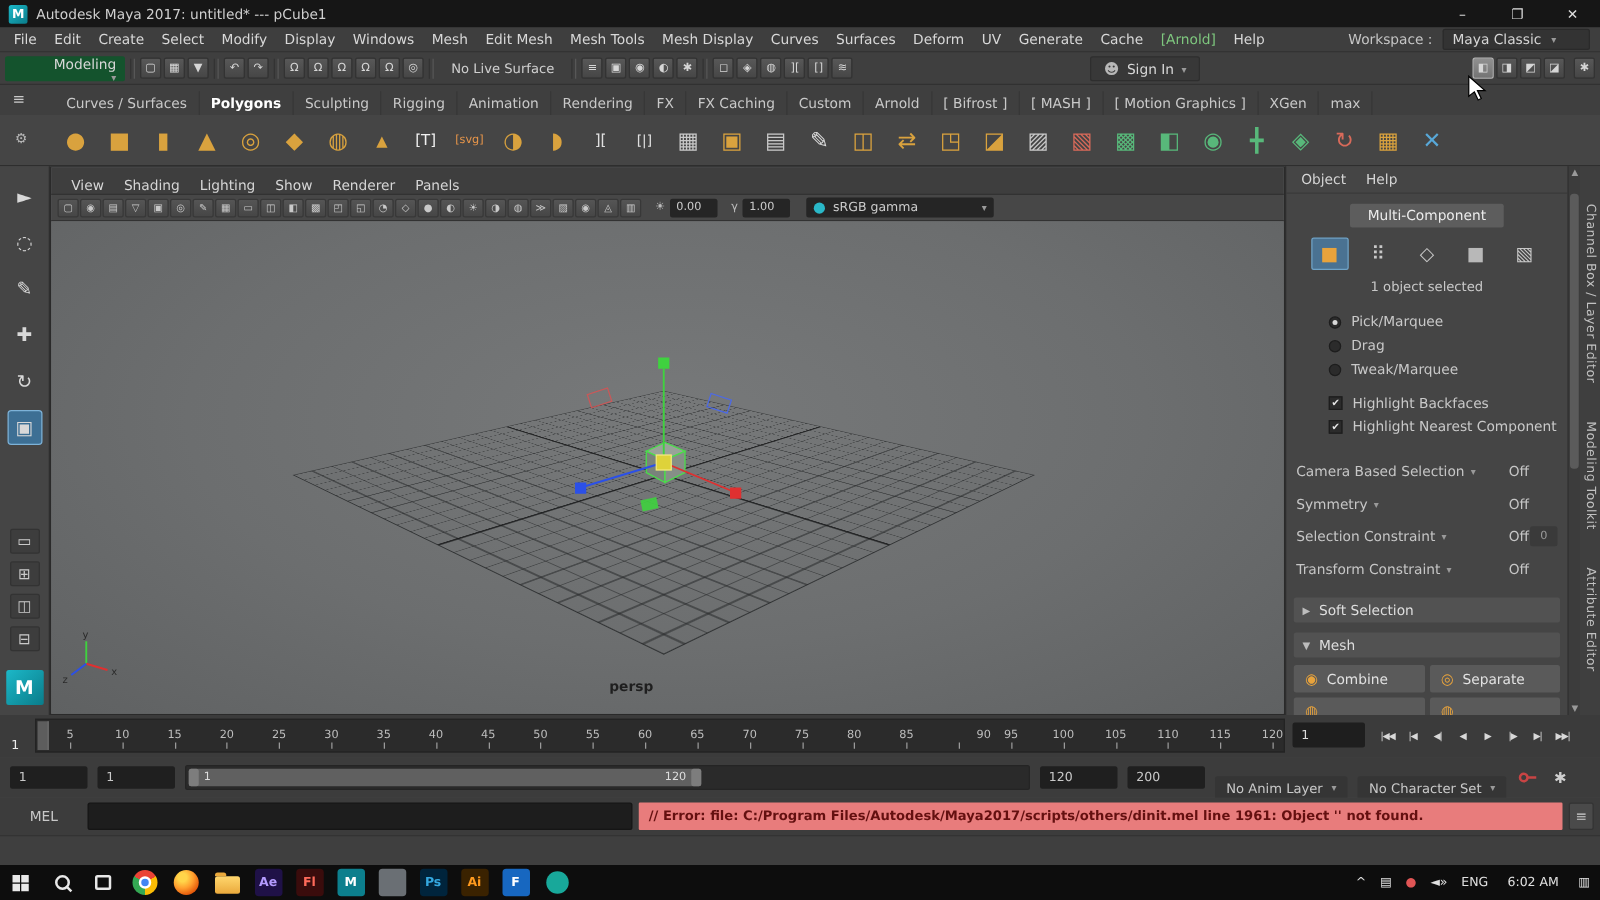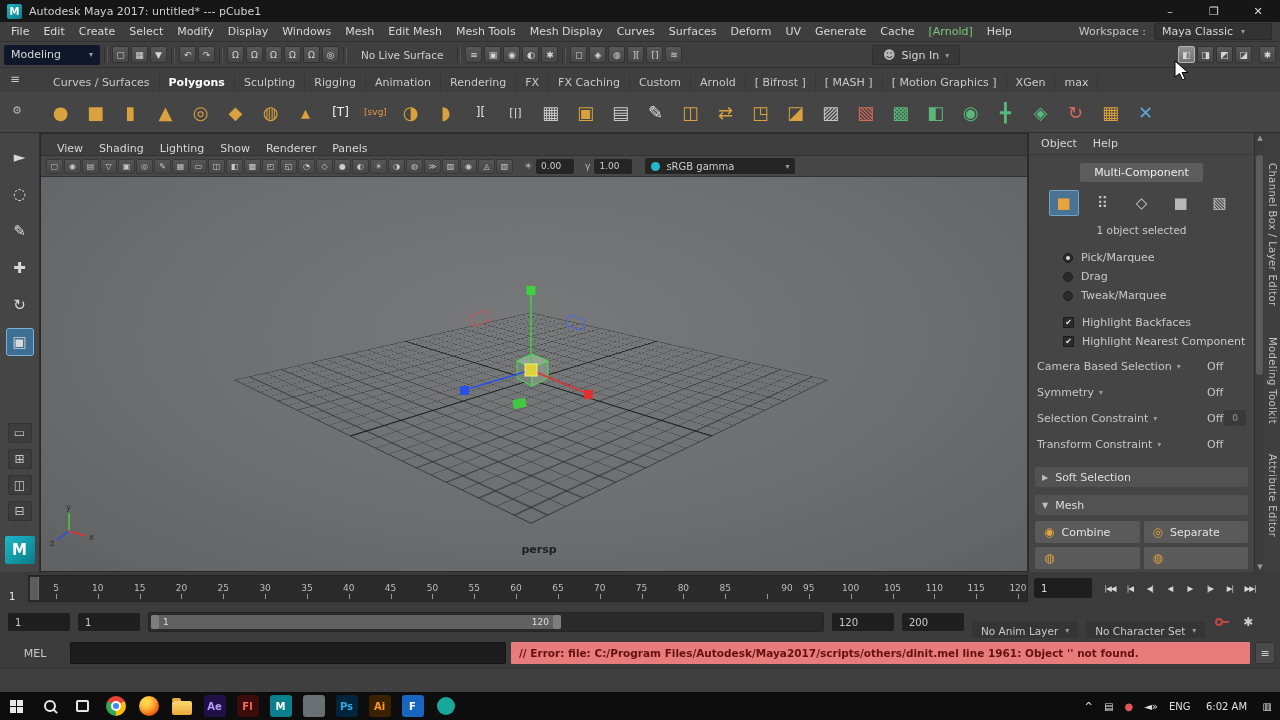--- a/index.html
+++ b/index.html
@@ -19,21 +19,21 @@
 #menu-items{display:flex;align-items:center;}
 .menu-item{padding:0 7px;color:#d8d8d8;font-size:11px;white-space:nowrap;}
 .menu-item.accent{color:#7ec77e;}
 .workspace{margin-left:auto;display:flex;align-items:center;gap:8px;padding-right:8px;}
 .ws-label{color:#c6c6c6;}
 .ws-select{display:flex;align-items:center;gap:8px;background:#333;border:1px solid #2a2a2a;border-radius:2px;padding:1px 7px;min-width:118px;color:#d6d6d6;}
 .arr{font-size:8px;color:#9a9a9a;}
 
 
 #statusline{position:absolute;left:0;top:42px;width:1280px;height:26px;background:#3f3f3f;border-bottom:1px solid #313131;display:flex;align-items:center;padding:0 4px;}
-.menuset{width:96px;height:20px;background:#0f172a;border-radius:2px;display:flex;align-items:center;justify-content:space-between;padding:0 7px;color:#d8d8d8;}
+.menuset{width:96px;height:20px;background:#14532d;border-radius:2px;display:flex;align-items:flex-end;justify-content:space-between;padding:0 7px;color:#d8d8d8;flex-direction:column;}
 .sl-sep{width:4px;height:16px;margin:0 4px;border-left:1px solid #333;border-right:1px solid #575757;}
 .sl-group{display:flex;align-items:center;gap:2px;}
 .s-icon{width:17px;height:17px;background:linear-gradient(#585858,#464646);border:1px solid #333;border-radius:2px;display:flex;align-items:center;justify-content:center;font-size:9px;color:#d6d6d6;white-space:nowrap;overflow:hidden;}
 .s-icon.hover{background:linear-gradient(#909090,#747474);border-color:#b5b5b5;}
 .live-chip{font-size:10.5px;color:#cfcfcf;padding:2px 10px;white-space:nowrap;}
 #signin{position:absolute;left:872px;top:3px;height:20px;display:flex;align-items:center;gap:6px;padding:0 10px;background:#383838;border:1px solid #2e2e2e;border-radius:2px;color:#d8d8d8;}
 #signin .face{font-size:12px;color:#b8b8b8;}
 #sl-right{position:absolute;right:28px;top:4px;display:flex;gap:2px;}
 #sl-gear{position:absolute;right:4px;top:4px;display:flex;}
 
@@ -72,40 +72,40 @@
   border:1px solid rgba(38,40,41,0.65);
   background-image:
     linear-gradient(to right, rgba(18,19,20,0.8), rgba(18,19,20,0.8)),
     linear-gradient(to bottom, rgba(18,19,20,0.8), rgba(18,19,20,0.8)),
     repeating-linear-gradient(to right, rgba(40,42,43,0.55) 0 1px, transparent 1px 17.5px),
     repeating-linear-gradient(to bottom, rgba(40,42,43,0.55) 0 1px, transparent 1px 17.5px);
   background-size:2px 100%,100% 2px,100% 100%,100% 100%;
   background-position:50% 0,0 50%,0 0,0 0;
   background-repeat:no-repeat,no-repeat,repeat,repeat;}
 .manip{position:absolute;left:0;top:0;pointer-events:none;}
-.persp-label{position:absolute;left:458px;top:366px;width:80px;text-align:center;color:#1f1f1f;font-size:11px;font-weight:bold;}
+.persp-label{position:absolute;left:424px;top:366px;width:80px;text-align:center;color:#1f1f1f;font-size:11px;font-weight:bold;}
 
 
 #rightpanel{position:absolute;left:1028px;top:133px;width:226px;height:439px;background:#454545;border-left:1px solid #2e2e2e;overflow:hidden;font-size:11px;}
 .tk-menus{height:22px;display:flex;gap:16px;align-items:center;padding-left:12px;border-bottom:1px solid #3a3a3a;}
 .tk-menu{color:#d6d6d6;}
 .tk-tab-row{display:flex;justify-content:center;margin-top:8px;}
 .tk-tab{background:#5d5d5d;padding:3px 14px;border-radius:2px;color:#ececec;}
 .tk-modes{display:flex;justify-content:center;gap:9px;margin-top:8px;}
 .tk-mode{width:30px;height:26px;display:flex;align-items:center;justify-content:center;font-size:15px;border-radius:2px;color:#c8c8c8;}
 .tk-mode.active{background:#4a7292;border:1px solid #6fa3c7;}
 .tk-info{text-align:center;color:#c8c8c8;margin-top:8px;font-size:10.5px;}
 #tk-radios{margin:12px 0 0 34px;}
 .tk-rrow{display:flex;align-items:center;gap:8px;height:19px;color:#c9c9c9;}
 .radio{width:10px;height:10px;border-radius:50%;background:#2b2b2b;border:1px solid #1d1d1d;position:relative;}
 .radio.sel::after{content:"";position:absolute;inset:2px;background:#d8d8d8;border-radius:50%;}
 #tk-checks{margin:8px 0 0 34px;}
 .tk-crow{display:flex;align-items:center;gap:8px;height:19px;color:#c9c9c9;}
 .check{width:11px;height:11px;background:#2b2b2b;border:1px solid #1d1d1d;color:#e8e8e8;font-size:8px;display:flex;align-items:center;justify-content:center;}
-#tk-drops{margin:2px 6px 0;}
+#tk-drops{margin:13px 6px 0;}
 .tk-drow{position:relative;display:flex;align-items:center;height:26px;padding:0 2px;color:#c6c6c6;}
 .darr{font-size:8px;color:#9a9a9a;margin-left:5px;}
 .dval{position:absolute;left:172px;}
 .dextra{position:absolute;right:2px;width:22px;height:16px;background:#3a3a3a;border-radius:2px;color:#9a9a9a;font-size:9px;display:flex;align-items:center;justify-content:center;}
 .tk-section{margin:10px 6px 0;height:20px;background:#525252;border-radius:2px;display:flex;align-items:center;gap:7px;padding-left:7px;color:#dedede;}
 .tk-section+.tk-section{margin-top:8px;}
 .sarr{font-size:8px;color:#bdbdbd;}
 .tk-meshrow{display:flex;gap:4px;margin:6px 6px 0;}
 .tk-meshrow.partial{margin-top:4px;}
 .tk-btn{flex:1;height:22px;background:#5a5a5a;border-radius:2px;display:flex;align-items:center;gap:7px;padding-left:9px;color:#e2e2e2;}

